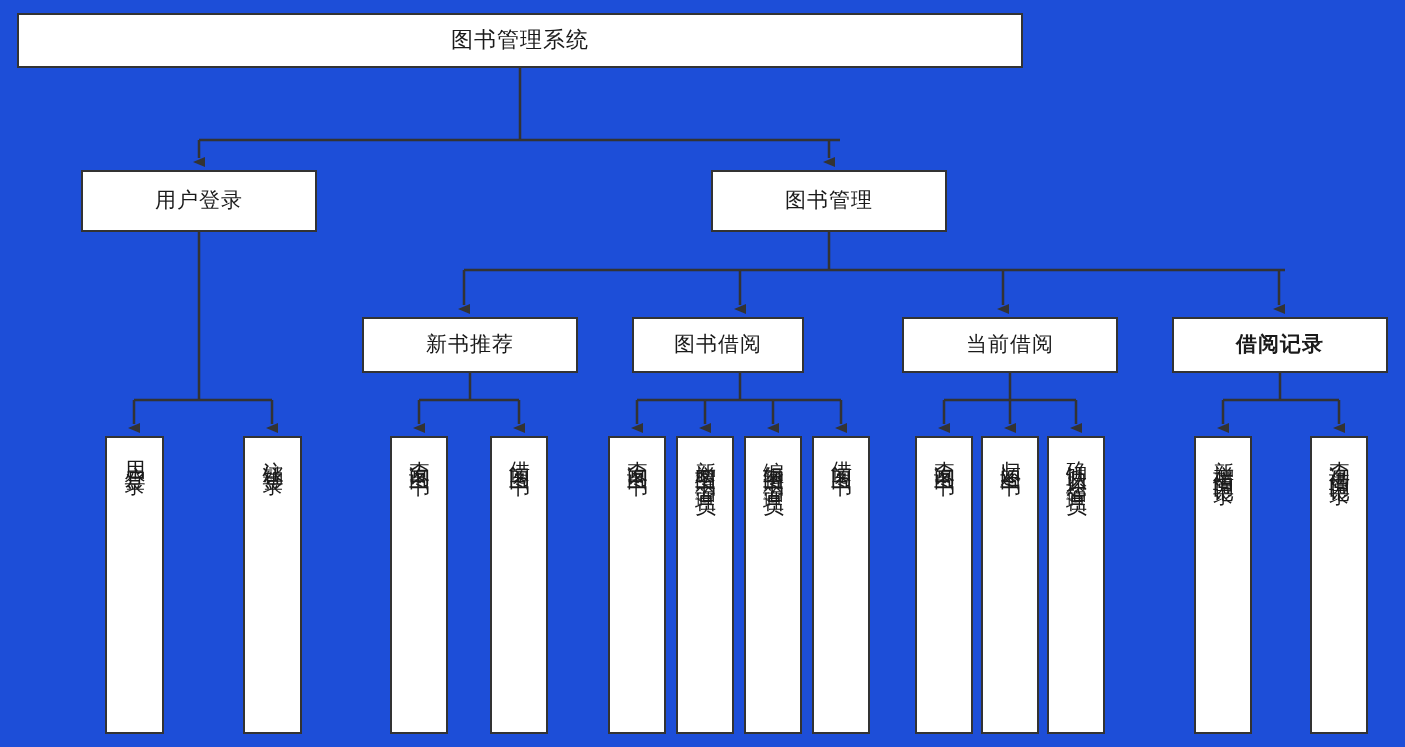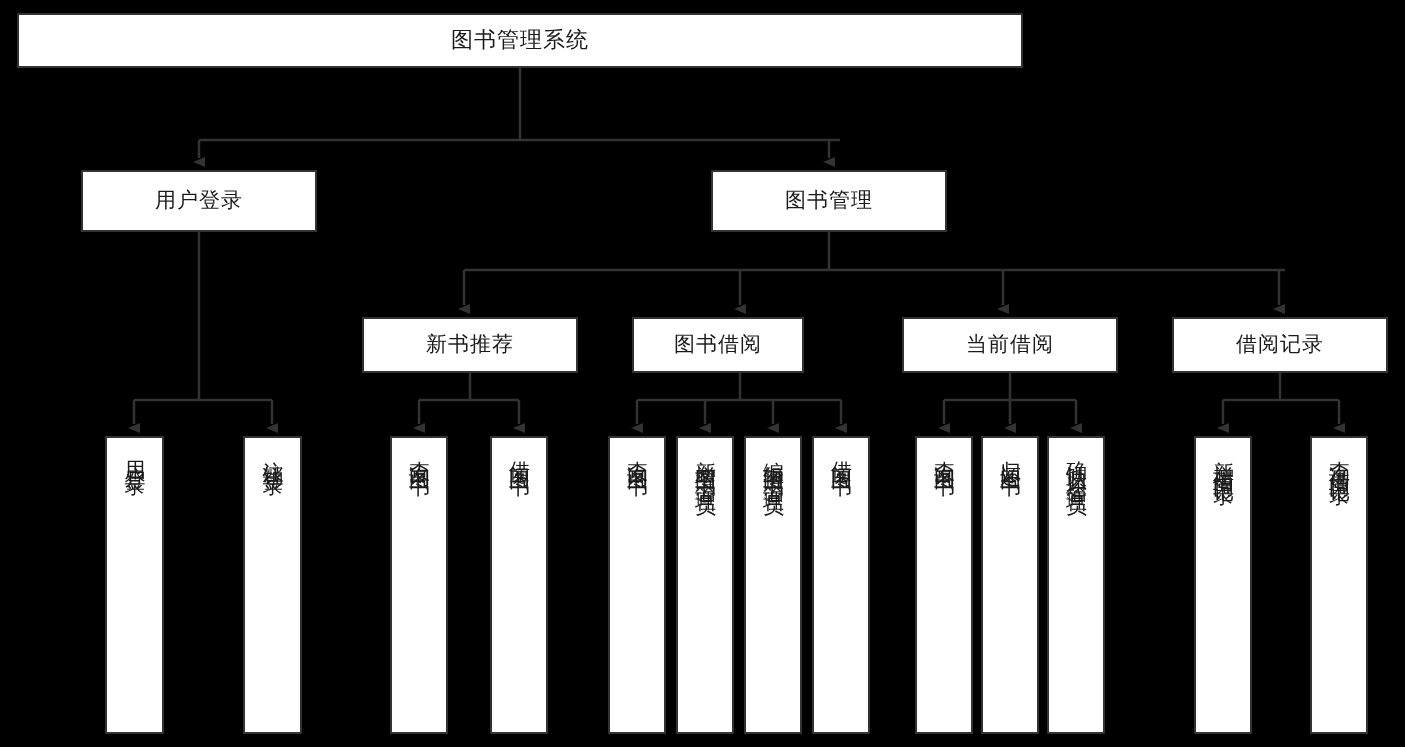--- a/index.html
+++ b/index.html
@@ -7,21 +7,21 @@
     padding: 0;
     background: #ffffff;
   }
   body {
     font-family: "DejaVu Sans", "Liberation Sans", sans-serif;
   }
   #diagram-root {
     position: relative;
     width: 1405px;
     height: 747px;
-    background: #000000;
+    background: #1d4ed8;
     overflow: hidden;
   }
   #edge-layer {
     position: absolute;
     left: 0;
     top: 0;
     width: 1405px;
     height: 747px;
     pointer-events: none;
   }
@@ -138,21 +138,21 @@
   </div>
 
   <div class="node node-h" style="left:632px; top:317px; width:172px; height:56px;">
     <span>图书借阅</span>
   </div>
 
   <div class="node node-h" style="left:902px; top:317px; width:216px; height:56px;">
     <span>当前借阅</span>
   </div>
 
-  <div class="node node-h" style="left:1172px; top:317px; width:216px; height:56px;">
+  <div class="node node-h" style="left:1172px; top:317px; width:216px; height:56px;font-weight:bold;">
     <span>借阅记录</span>
   </div>
 
   <div class="node node-v" style="left:105px; top:436px; width:59px; height:298px;">
     <span class="vtext">用户登录</span>
   </div>
 
   <div class="node node-v" style="left:243px; top:436px; width:59px; height:298px;">
     <span class="vtext">注销登录</span>
   </div>

